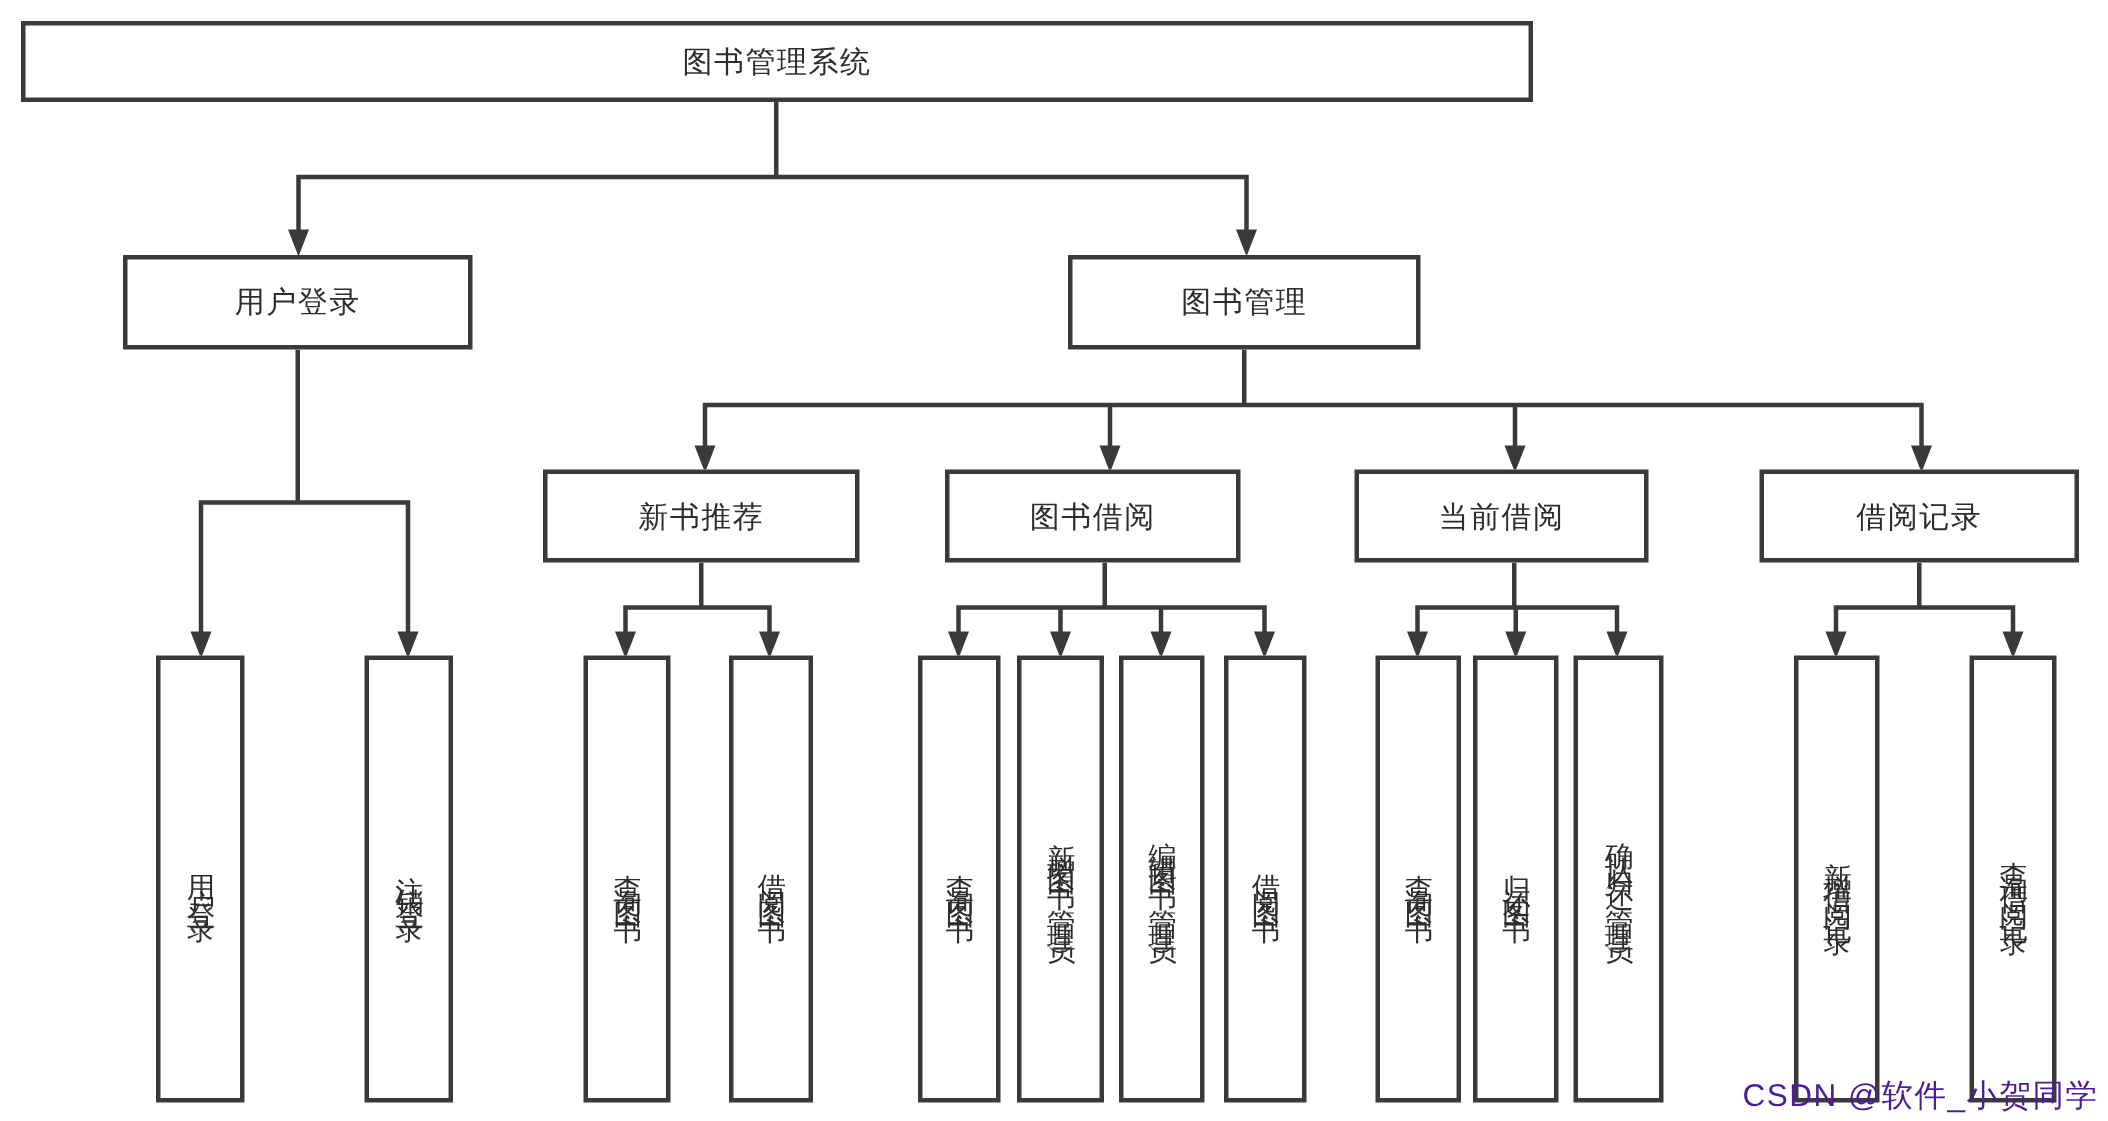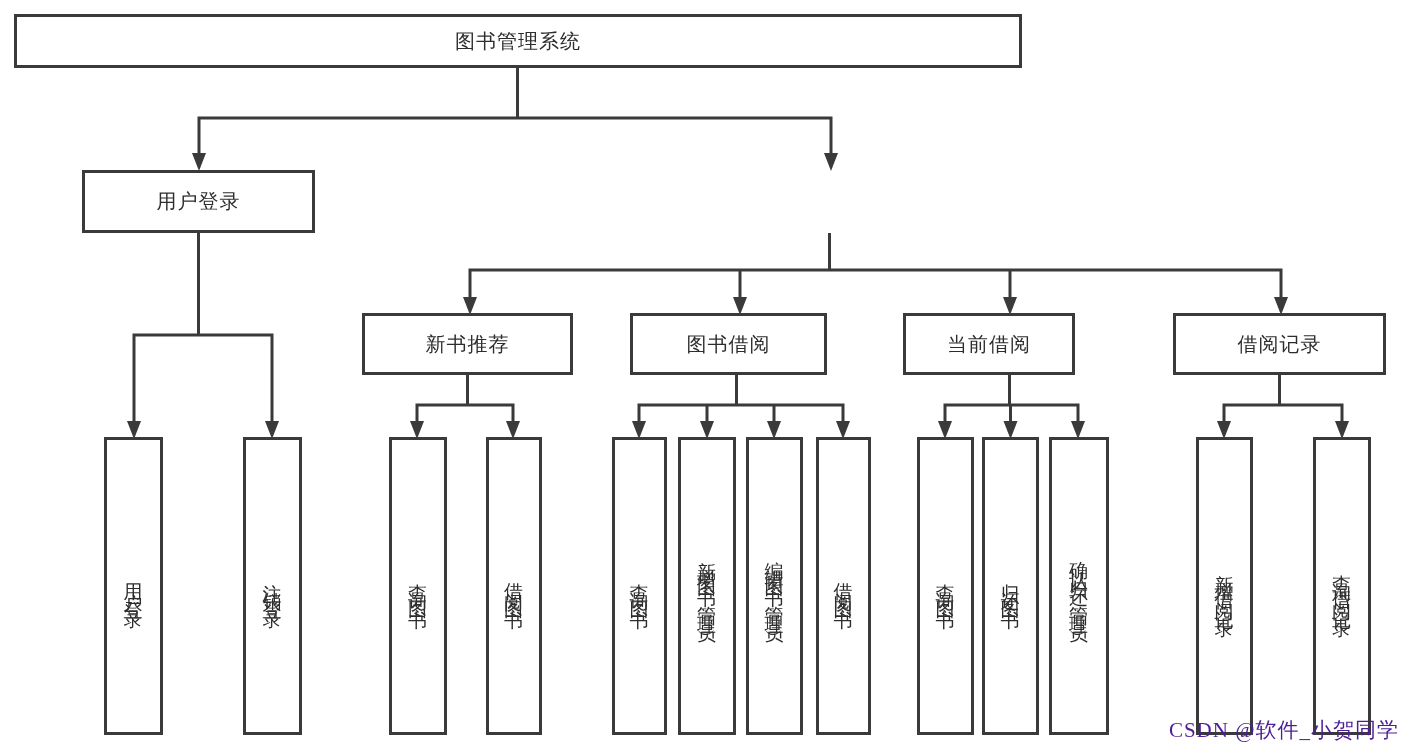--- a/index.html
+++ b/index.html
@@ -1,21 +1,21 @@
 <!DOCTYPE html>
 <html><head>
 <meta charset="utf-8">
 <style>
   html, body { margin: 0; padding: 0; background: #ffffff; }
   #canvas {
     position: relative;
     width: 1405px;
     height: 747px;
     background: #ffffff;
-    font-family: Liberation Serif, serif;
+    font-family: Liberation Sans, sans-serif;
     overflow: hidden;
   }
   #connectors {
     position: absolute;
     left: 0; top: 0;
     width: 1405px; height: 747px;
     pointer-events: none;
   }
   .node {
     position: absolute;
@@ -108,24 +108,25 @@
       <polygon points="1071,421 1085,421 1078,439"></polygon>
 
       <polygon points="1217,421 1231,421 1224,439"></polygon>
       <polygon points="1335,421 1349,421 1342,439"></polygon>
     </g>
   </svg>
 
   <div class="node" style="left:14px; top:14px; width:1008px; height:54px;">图书管理系统</div>
 
   <div class="node" style="left:82px; top:170px; width:233px; height:63px;">用户登录</div>
+  <div class="node" style="left:712px; top:170px; width:235px; height:63px;">图书管理</div>
 
   <div class="node" style="left:362px; top:313px; width:211px; height:62px;">新书推荐</div>
   <div class="node" style="left:630px; top:313px; width:197px; height:62px;">图书借阅</div>
-  <div class="node" style="left:903px; top:313px; width:172px; height:62px;">当前借阅</div>
+  <div class="node" style="left:903px; top:313px; width:196px; height:62px;">当前借阅</div>
   <div class="node" style="left:1173px; top:313px; width:213px; height:62px;">借阅记录</div>
 
   <div class="leaf" style="left:104px; top:437px; width:59px; height:298px;">
     <span class="vtext">用户登录</span>
   </div>
   <div class="leaf" style="left:243px; top:437px; width:59px; height:298px;">
     <span class="vtext">注销登录</span>
   </div>
   <div class="leaf" style="left:389px; top:437px; width:58px; height:298px;">
     <span class="vtext">查询图书</span>

